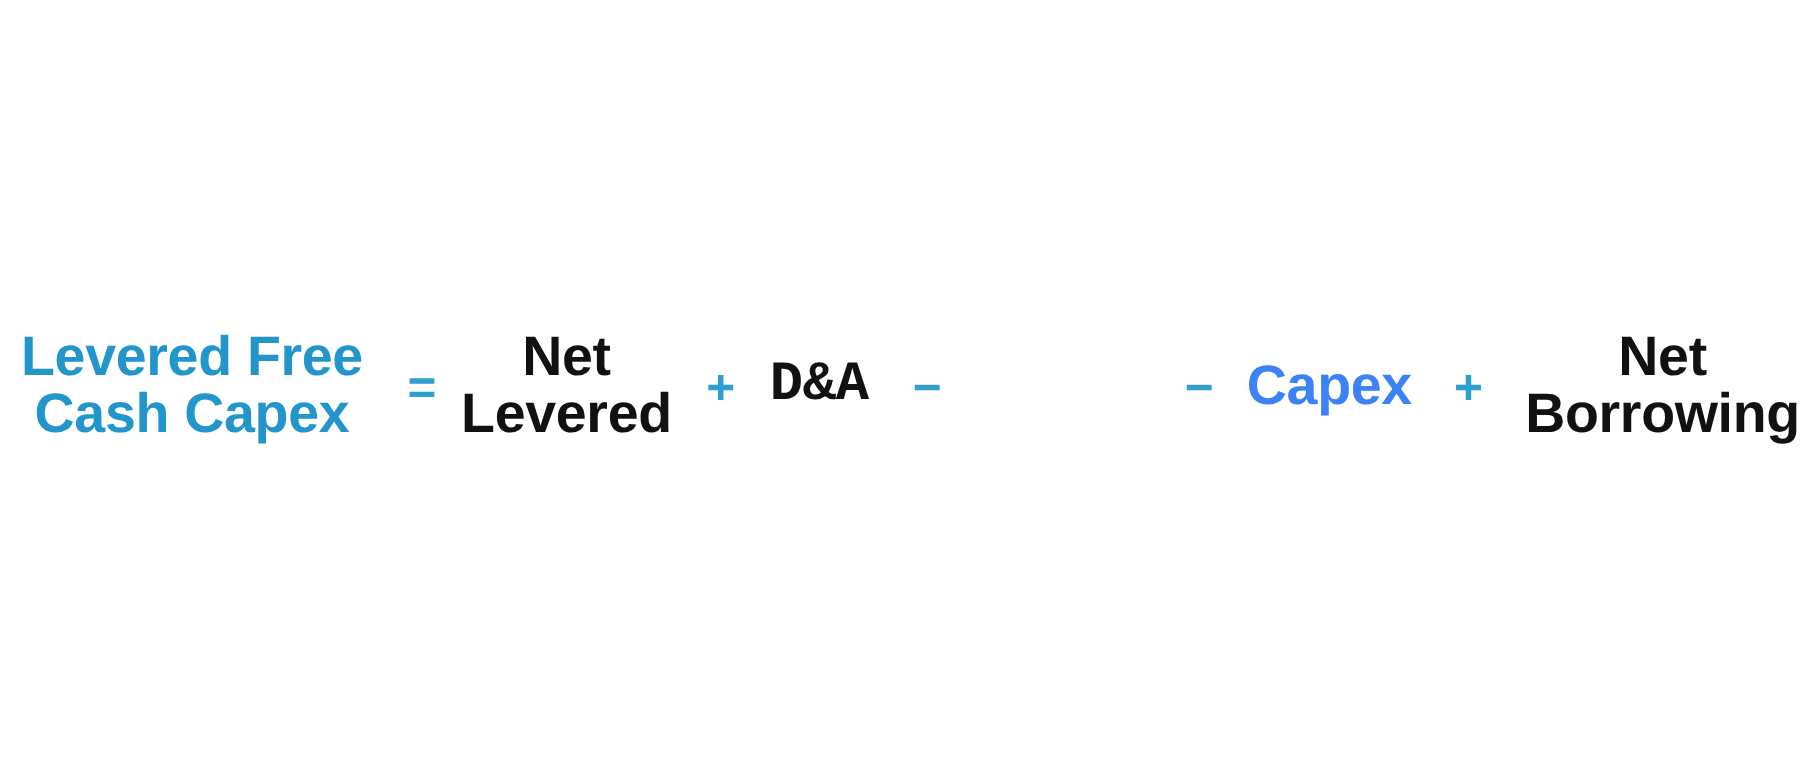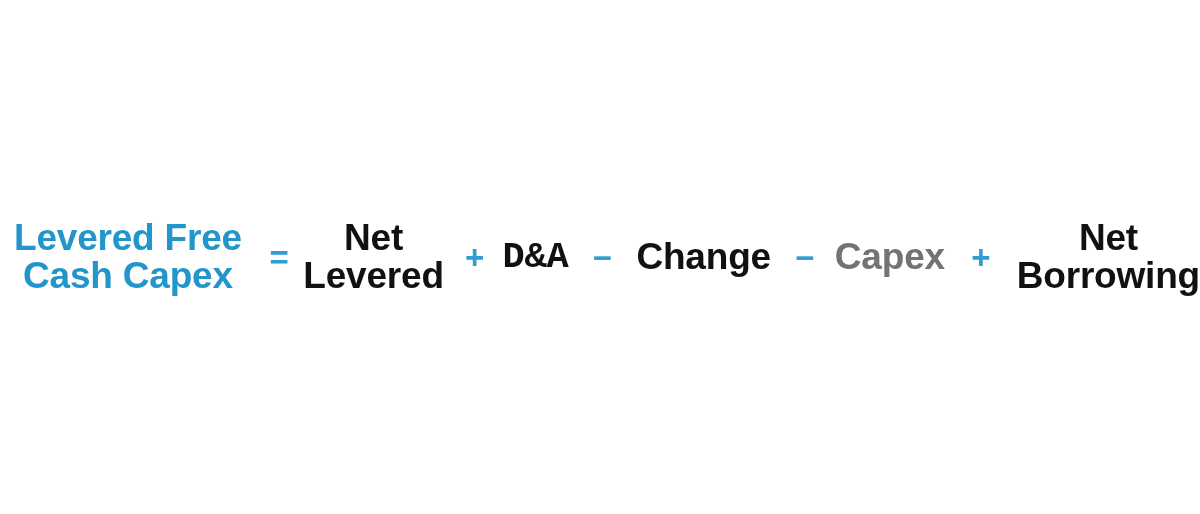--- a/index.html
+++ b/index.html
@@ -112,26 +112,25 @@
 
     <div class="operator op-plus-1" style="color: rgb(47, 158, 208);">+</div>
 
     <div class="term term-operand t-da" style="color: rgb(17, 17, 17); font-family: Liberation Mono, monospace;">
       <span class="line">D&amp;A</span>
     </div>
 
     <div class="operator op-minus-1" style="color: rgb(47, 158, 208);">−</div>
 
     <div class="term term-operand t-change-nwc" style="color: rgb(17, 17, 17);">
-      <span class="line">Change</span>
     </div>
 
     <div class="operator op-minus-2" style="color: rgb(47, 158, 208);">−</div>
 
-    <div class="term term-operand t-capex" style="color: #737373;">
+    <div class="term term-operand t-capex" style="color: #3b82f6;">
       <span class="line">Capex</span>
     </div>
 
     <div class="operator op-plus-2" style="color: rgb(47, 158, 208);">+</div>
 
     <div class="term term-operand t-net-borrowing" style="color: rgb(17, 17, 17);">
       <span class="line">Net</span>
       <span class="line">Borrowing</span>
     </div>
 

